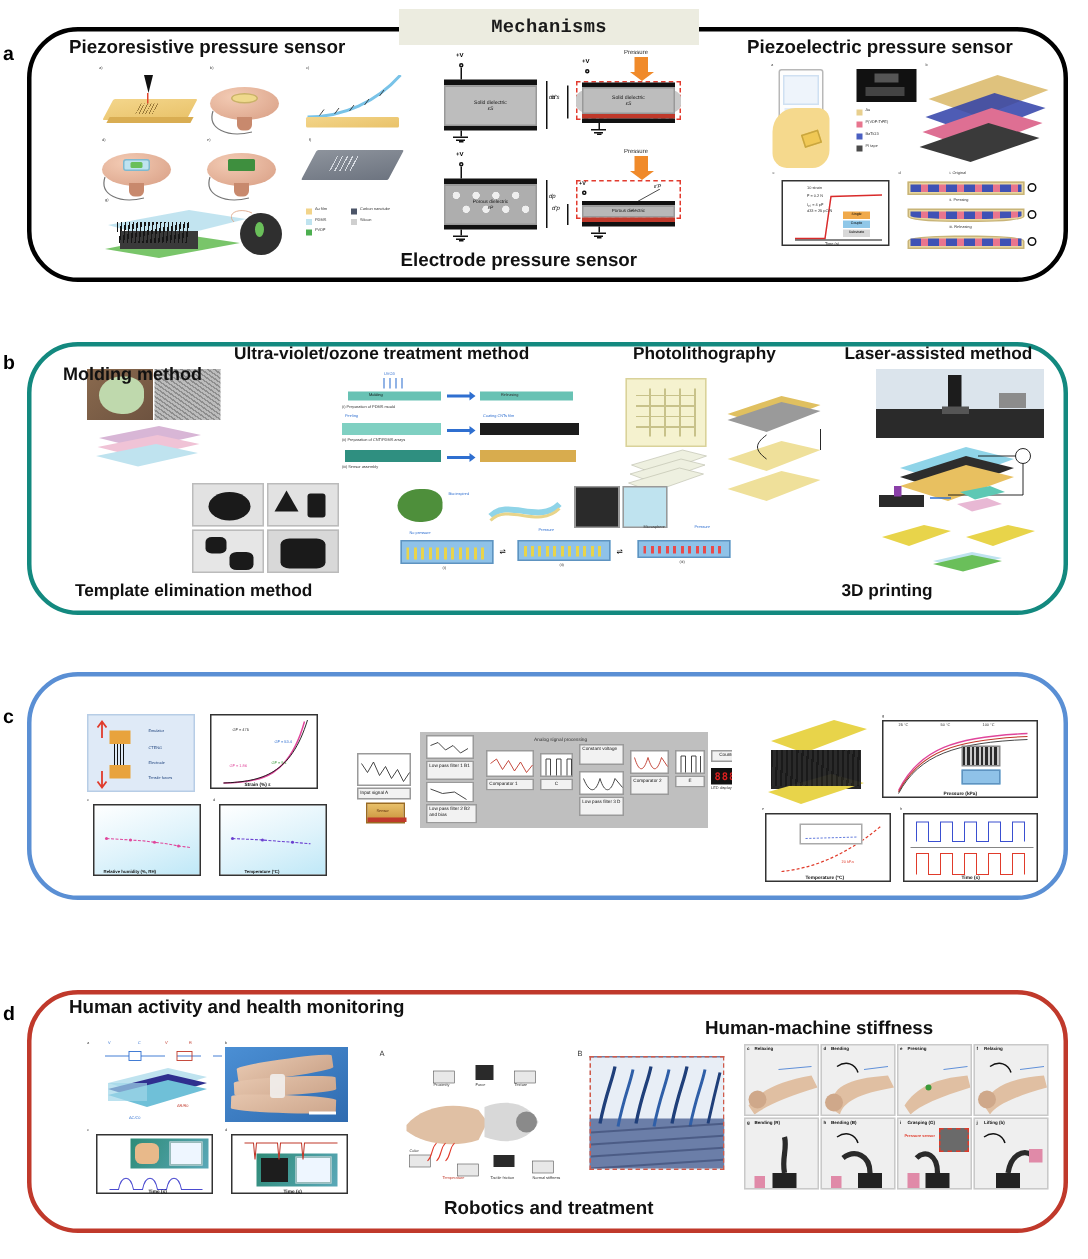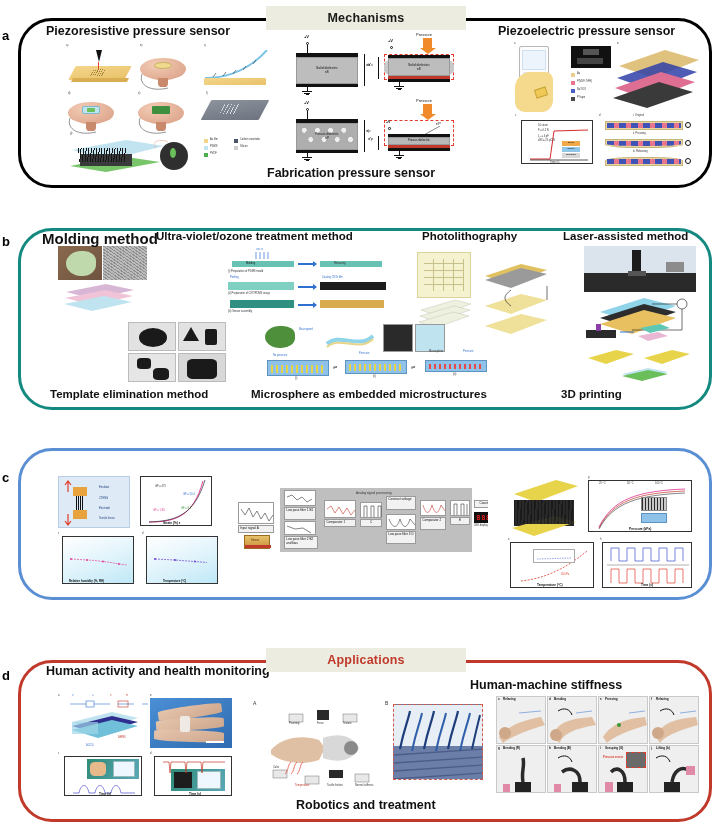--- a/index.html
+++ b/index.html
@@ -140,21 +140,21 @@
 
 <div class="panel" id="panel-a" style="left:18px; top:18px; width:694px; height:170px;">
   <div class="panel-box"></div>
 
   <div class="panel-letter" style="left:-16px; top:10px;">a</div>
 
   <div class="subtitle" style="left:480px; top:6px; font-size:12.5px;">Piezoelectric pressure sensor</div>
 
   <div class="subtitle" style="left:28px; top:6px; font-size:12.5px;">Piezoresistive pressure sensor</div>
 
-  <div class="subtitle" style="left:249px; top:148px; font-size:12.5px;">Fabrication pressure sensor</div>
+  <div class="subtitle" style="left:249px; top:148px; font-size:12.5px;">Electrode pressure sensor</div>
 
   <div class="fig" style="left:40px; top:26px; width:215px; height:130px;">
 
     <span class="microlab" style="left:8px;top:0px;">a)</span>
     <div class="plate" style="left:14px; top:22px; width:56px; height:14px; border-radius:1px;"></div>
     <div class="plate-edge" style="left:14px; top:34px; width:56px; height:4px;"></div>
     <div style="position:absolute;left:34px;top:25px;width:12px;height:7px;background:repeating-linear-gradient(90deg,#9a7a3a 0 0.6px,transparent 0.6px 2.2px);transform:skewX(-28deg);"></div>
     <div class="needle" style="left:38px; top:6px;"></div>
     <div style="position:absolute;left:40px;top:18px;width:1.2px;height:7px;background:#e2472d;"></div>
 
@@ -373,37 +373,36 @@
       <span class="circ" style="left:80px;top:4px;width:6px;height:6px;"></span>
     </div>
     <div style="position:absolute;left:92px;top:112px;width:88px;height:14px;">
       <span class="microlab" style="left:28px;top:-4px;">iii. Releasing</span>
       <div style="position:absolute;left:0;top:3px;width:78px;height:9px;background:#e8d7a0;border:0.4px solid #c8b478;border-radius:40% 40% 0 0;"></div>
       <div style="position:absolute;left:2px;top:5px;width:74px;height:5px;background:repeating-linear-gradient(90deg,#3f52b5 0 7px,#e8758e 7px 12px);"></div>
       <span class="circ" style="left:80px;top:4px;width:6px;height:6px;"></span>
     </div>
   </div>
 
-  <div class="banner" style="left:248px; top:-12px; width:200px; height:24px; font-size:12.5px; color:#1a1a1a;">
+  <div class="banner" style="left:248px; top:-12px; width:200px; height:24px; font-size:12.5px; color:#1a1a1a;font-family:Liberation Mono, monospace;">
     <span>Mechanisms</span>
   </div>
 </div>
 
 <div class="panel" id="panel-b" style="left:18px; top:228px; width:694px; height:182px;">
   <div class="panel-box"></div>
 
   <div class="panel-letter" style="left:-16px; top:6px;">b</div>
 
-  <div class="subtitle" style="left:24px; top:2px; font-size:15px;">Molding method</div>
+  <div class="subtitle" style="left:24px; top:14px; font-size:12px;">Molding method</div>
   <div class="subtitle" style="left:138px; top:2px; font-size:11.5px;">Ultra-violet/ozone treatment method</div>
   <div class="subtitle" style="left:404px; top:2px; font-size:11.5px;">Photolithography</div>
   <div class="subtitle" style="left:545px; top:2px; font-size:11.5px;">Laser-assisted method</div>
 
   <div class="subtitle" style="left:32px; top:160px; font-size:11.5px;">Template elimination method</div>
-  <div class="subtitle" style="left:233px; top:160px; font-size:11.5px;">Microsphere as embedded microstructures</div>
   <div class="subtitle" style="left:543px; top:160px; font-size:11.5px;">3D printing</div>
 
   <div class="fig" style="left:40px;top:18px;width:90px;height:70px;">
     <div class="photo" style="left:0;top:0;width:44px;height:34px;background:linear-gradient(140deg,#8a6a4e,#6e5340);"></div>
     <div class="greenleaf" style="left:8px;top:5px;width:30px;height:25px;background:#bfd9ad;"></div>
     <div class="photo" style="left:45px;top:0;width:44px;height:34px;background:repeating-linear-gradient(35deg,#8e8e8e 0 1px,#bcbcbc 1px 2.5px);"></div>
     <svg style="position:absolute;left:2px;top:36px;" width="80" height="32">
       <polygon points="6,10 46,2 74,8 34,17" fill="#d8b6d6"></polygon>
       <polygon points="5,16 45,8 73,14 33,23" fill="#f0c3d6"></polygon>
       <polygon points="4,22 44,14 72,20 32,29" fill="#bfe3ef"></polygon>
@@ -891,16 +890,13 @@
       <span class="hmi-lab" style="left:6px;top:0;">Lifting (b)</span>
       <svg style="position:absolute;left:0;top:6px;" width="50" height="42">
           <rect x="14" y="30" width="16" height="10" fill="#222"></rect>
           <path d="M22 30 C24 18, 32 14, 38 18" stroke="#2a2a2a" stroke-width="3.5" fill="none"></path>
           <rect x="36" y="14" width="9" height="9" fill="#e08aa8"></rect>
           <path d="M6 6 C12 2, 18 4, 20 10" stroke="#111" stroke-width="1" fill="none"></path>
         </svg>
     </div>
   </div>
 
-  <div class="banner" style="left:248px; top:-12px; width:200px; height:24px; font-size:12.5px; color:#c0392b;">
-    <span>Applications</span>
-  </div>
 </div>
 
 </body></html>

